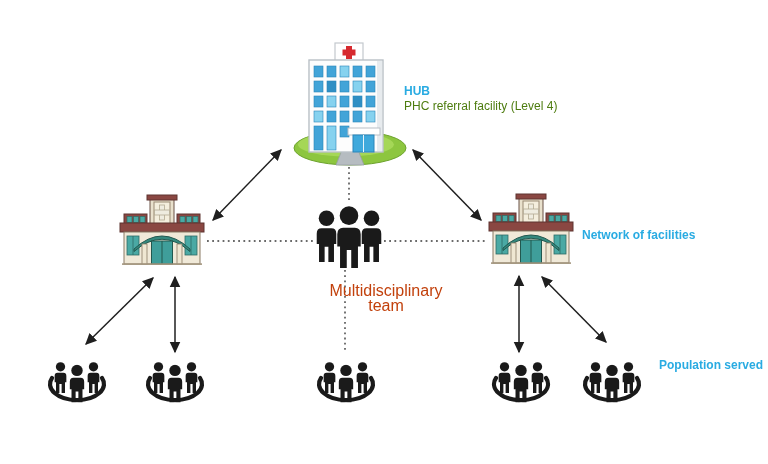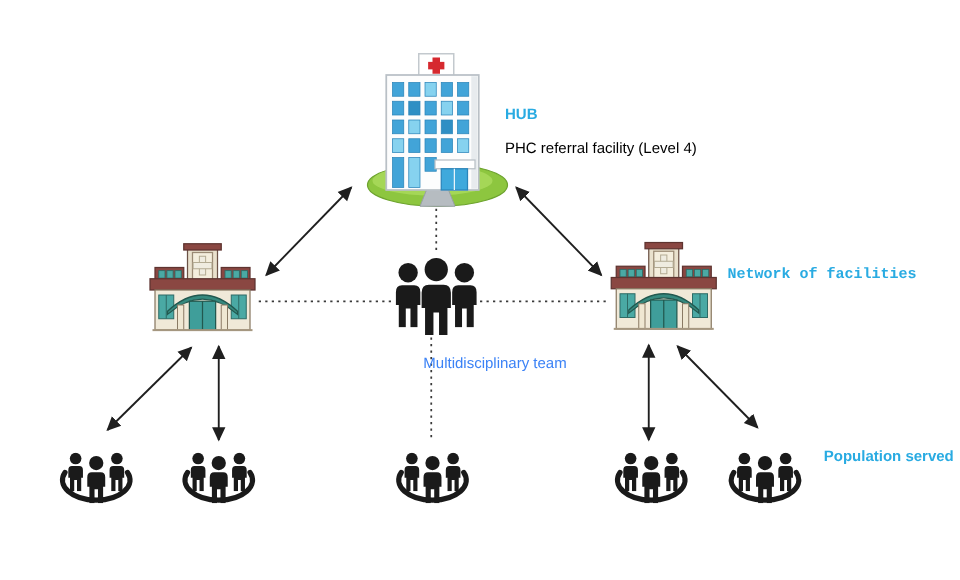--- a/index.html
+++ b/index.html
@@ -2,23 +2,23 @@
 <html><head>
 <meta charset="utf-8">
 <style>
   html,body{margin:0;padding:0;background:#fff;}
   body{font-family:"Liberation Sans", sans-serif;}
   #canvas{position:relative;width:768px;height:464px;background:#ffffff;overflow:hidden;}
   .abs{position:absolute;}
   .layer{position:absolute;left:0;top:0;width:768px;height:464px;pointer-events:none;}
   .lbl{position:absolute;white-space:nowrap;}
   .lbl .t1{font-weight:bold;color:#29abe2;font-size:12px;line-height:14px;}
-  .lbl .t2{color:#000000;font-size:12px;line-height:16px;margin-top:12px;}
-  .team-lbl{position:absolute;left:335px;top:283px;width:122px;text-align:center;
-            color:#3b82f6;font-size:12px;line-height:15px;}
+  .lbl .t2{color:#4d7c0f;font-size:12px;line-height:16px;}
+  .team-lbl{position:absolute;left:325px;top:283px;width:122px;text-align:center;
+            color:#c2410c;font-size:16px;line-height:15px;}
   svg{display:block;}
   .hidden-defs{position:absolute;width:0;height:0;overflow:hidden;}
 </style>
 </head>
 <body>
 
 <svg class="hidden-defs" aria-hidden="true">
   <defs>
     <symbol id="sym-person" viewBox="0 0 16 36">
       <circle cx="8" cy="5.6" r="5.4"></circle>
@@ -167,21 +167,21 @@
     <svg width="88" height="72">
         <use href="#sym-clinic"></use>
       </svg>
   </div>
 
   <div class="abs" style="left:487px;top:193px;width:88px;height:72px;">
     <svg width="88" height="72">
         <use href="#sym-clinic"></use>
       </svg>
   </div>
-  <div class="lbl" style="left:582px;top:212px;font-family:Liberation Mono, monospace;">
+  <div class="lbl" style="left:582px;top:228px;">
     <div class="t1">Network of facilities</div>
   </div>
 
   <div class="abs" style="left:315px;top:203px;width:68px;height:66px;">
     <svg width="68" height="66">
         <use href="#sym-team"></use>
       </svg>
   </div>
   <div class="team-lbl">Multidisciplinary team</div>
 

